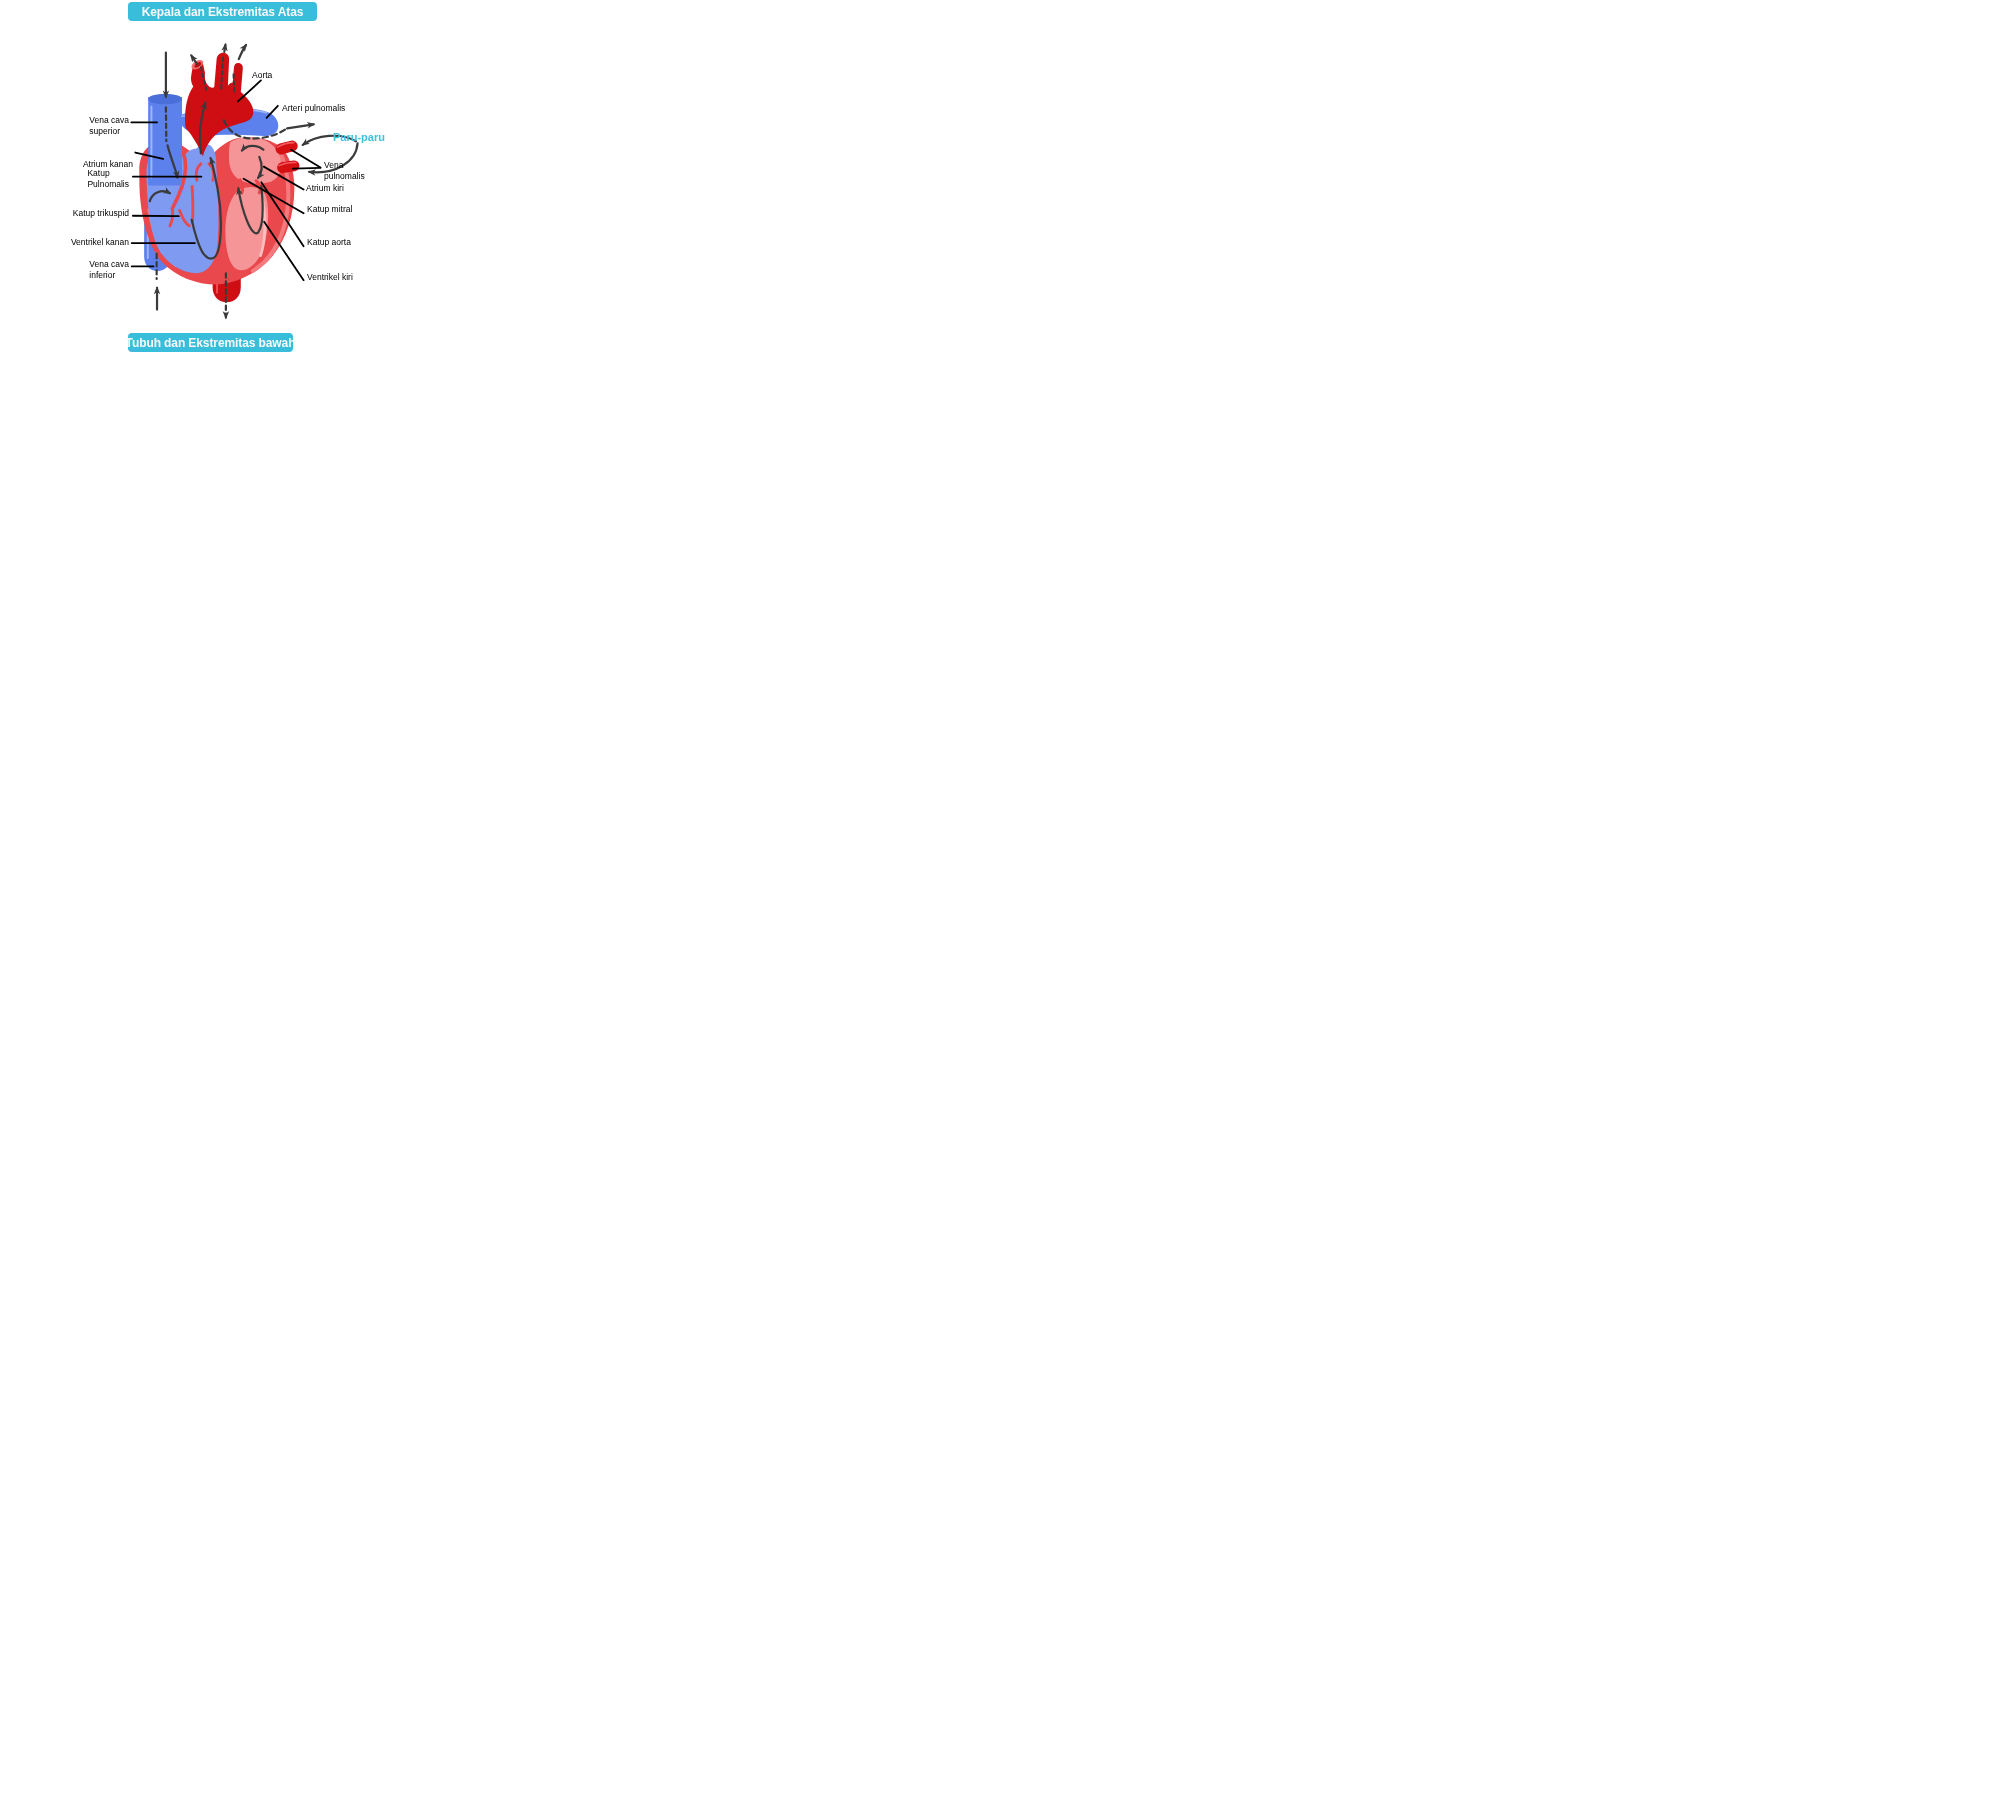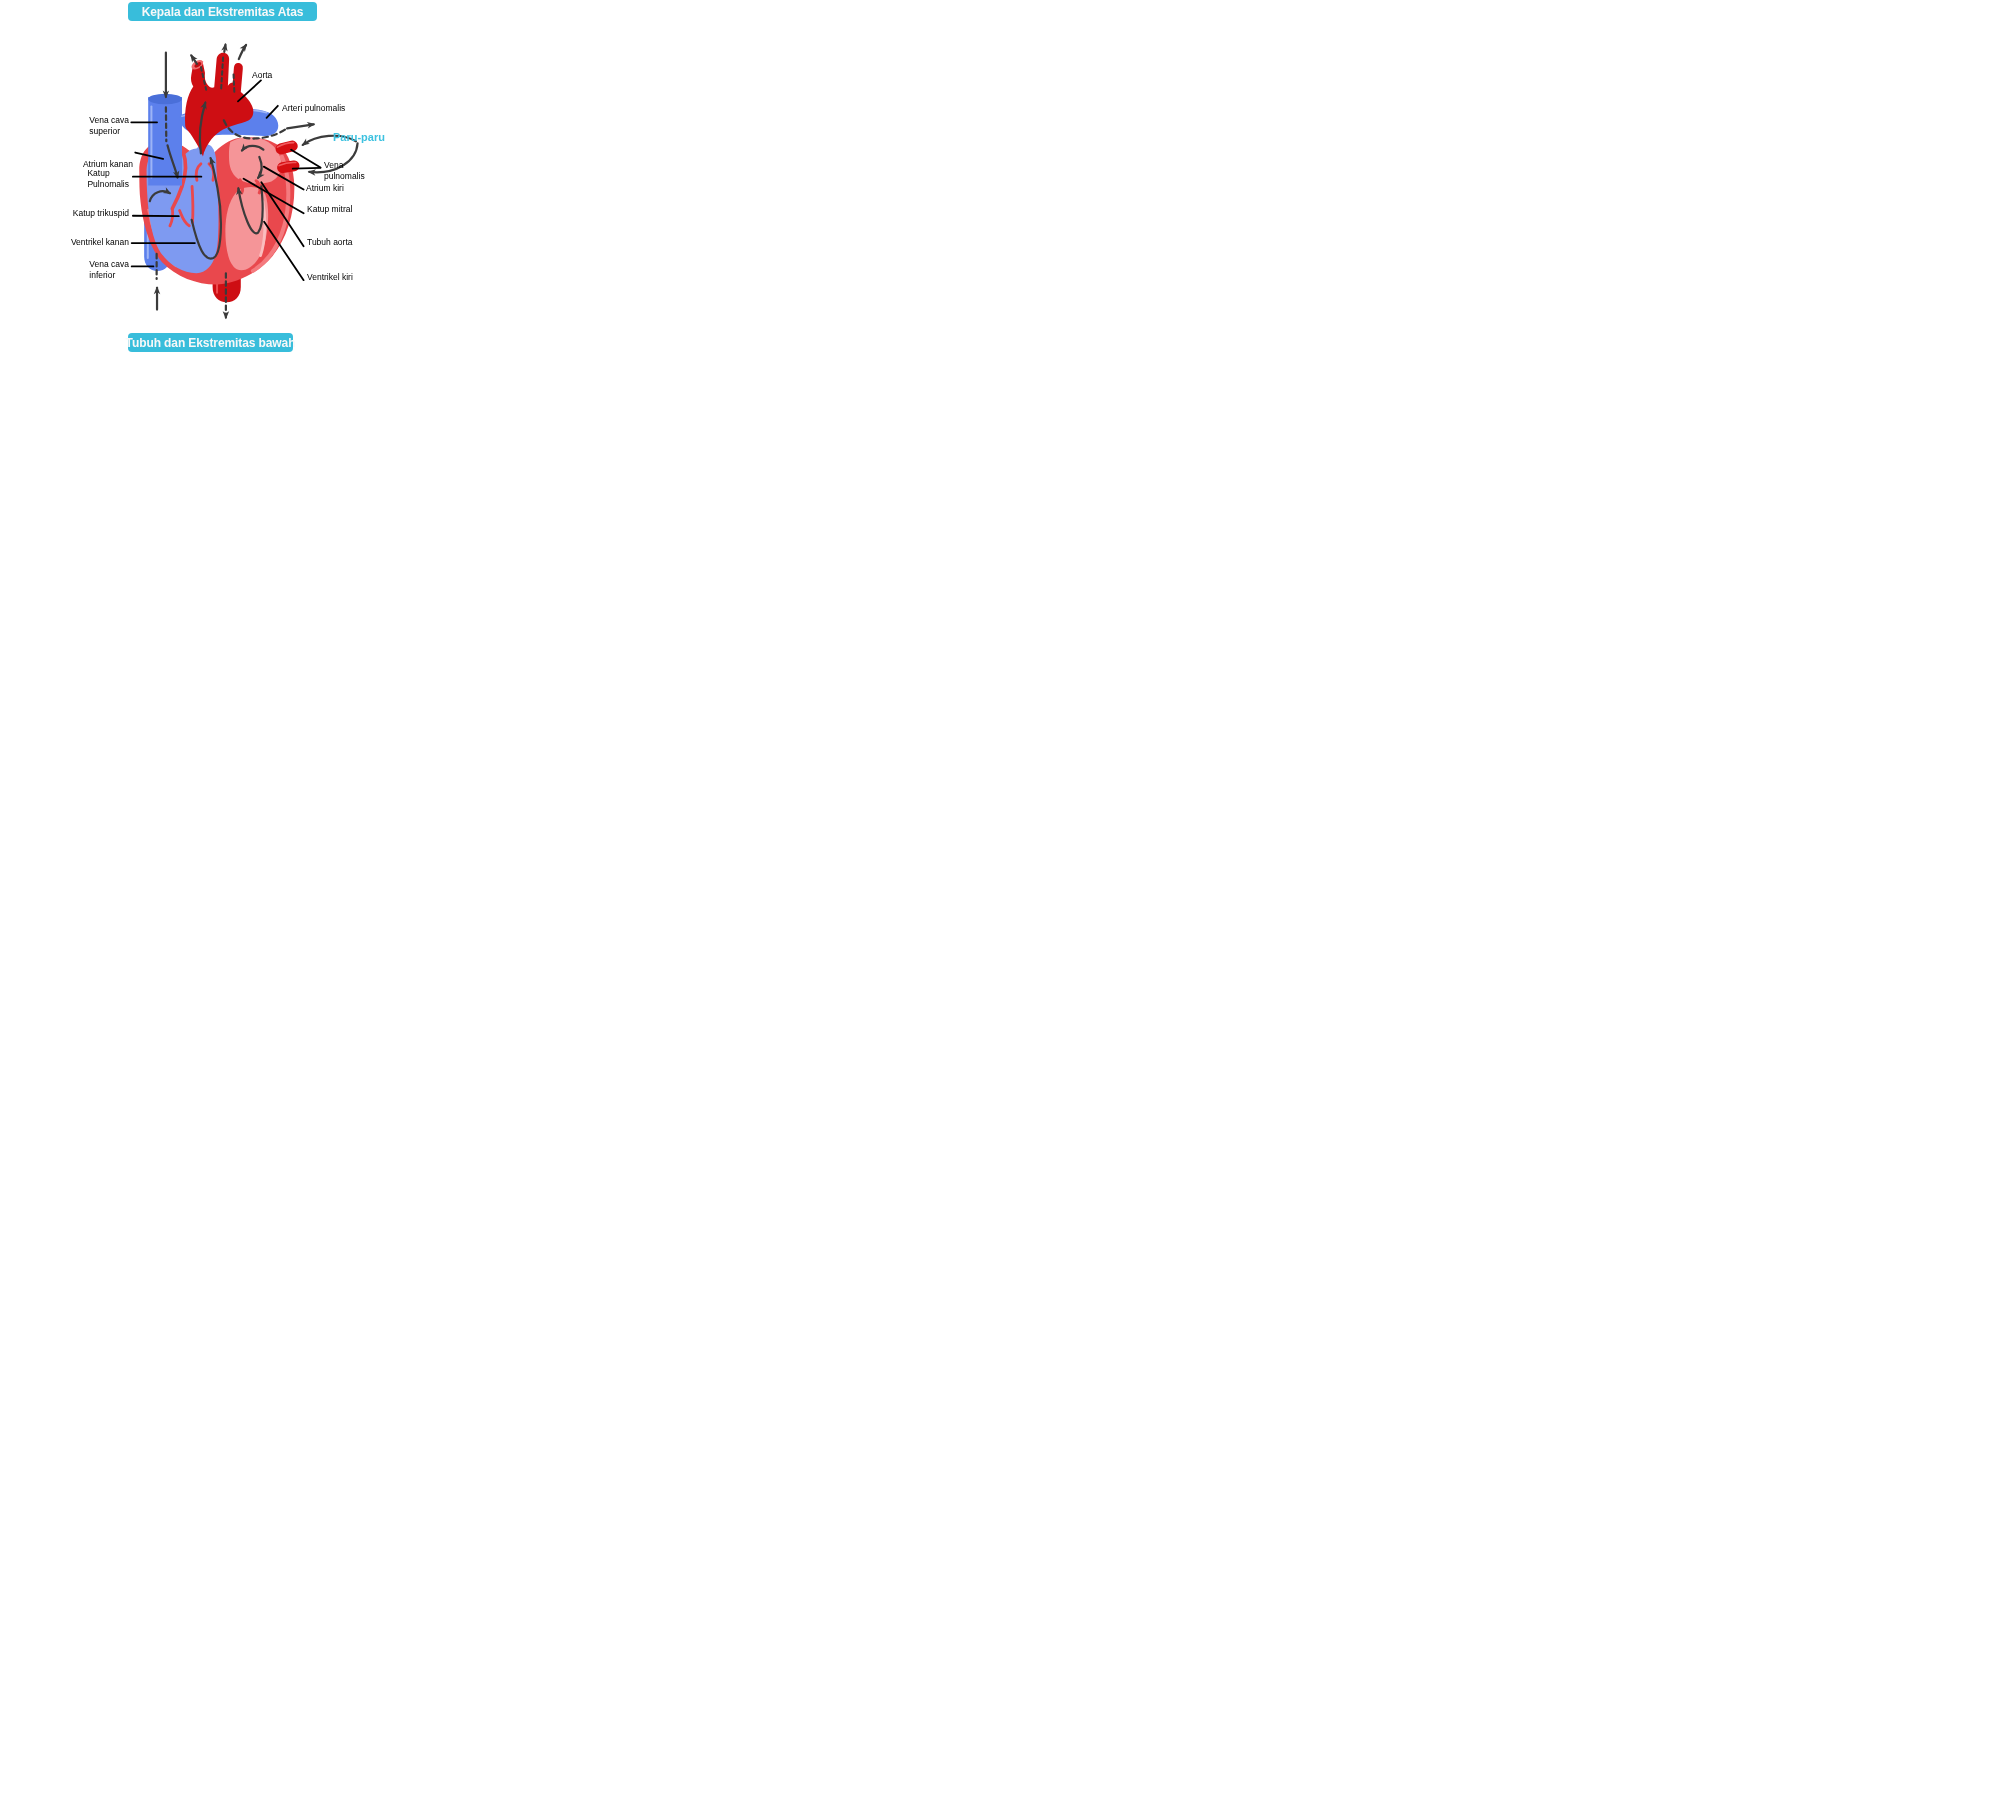--- a/index.html
+++ b/index.html
@@ -214,20 +214,20 @@
     <div>Vena</div>
     <div>pulnomalis</div>
   </div>
   <div class="lbl" id="lbl-atrium-kiri">
     <div>Atrium kiri</div>
   </div>
   <div class="lbl" id="lbl-katup-mitral">
     <div>Katup mitral</div>
   </div>
   <div class="lbl" id="lbl-katup-aorta">
-    <div>Tubuh aorta</div>
+    <div>Katup aorta</div>
   </div>
   <div class="lbl" id="lbl-ventrikel-kiri">
     <div>Ventrikel kiri</div>
   </div>
 
 </div>
 
 
 </body></html>

